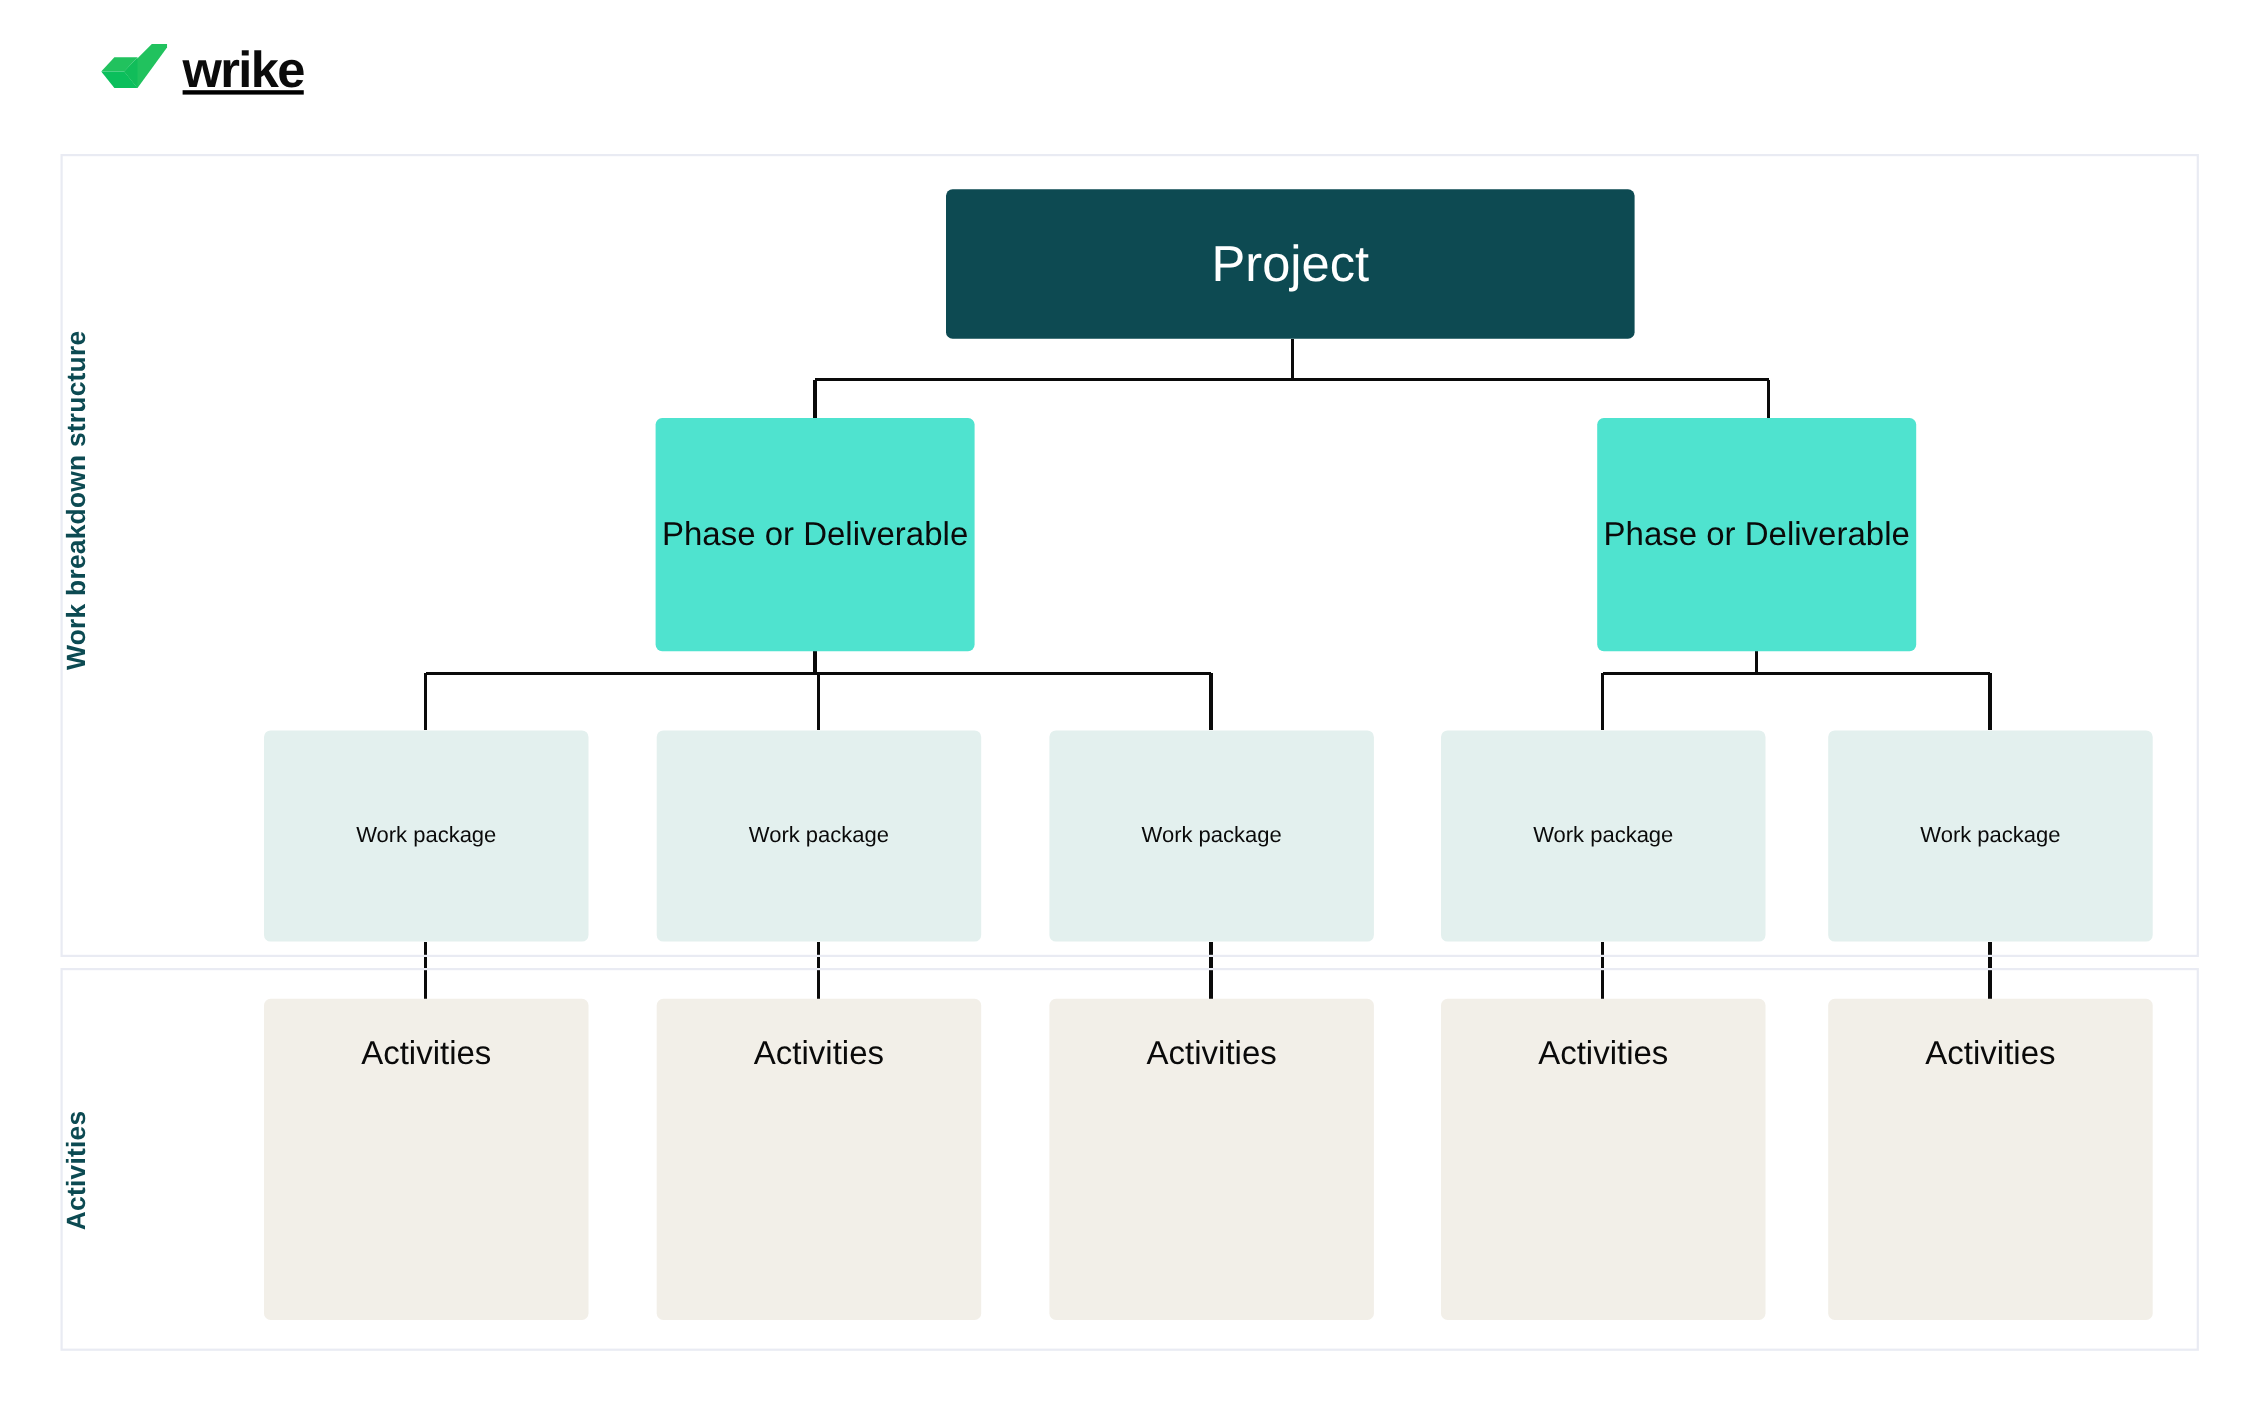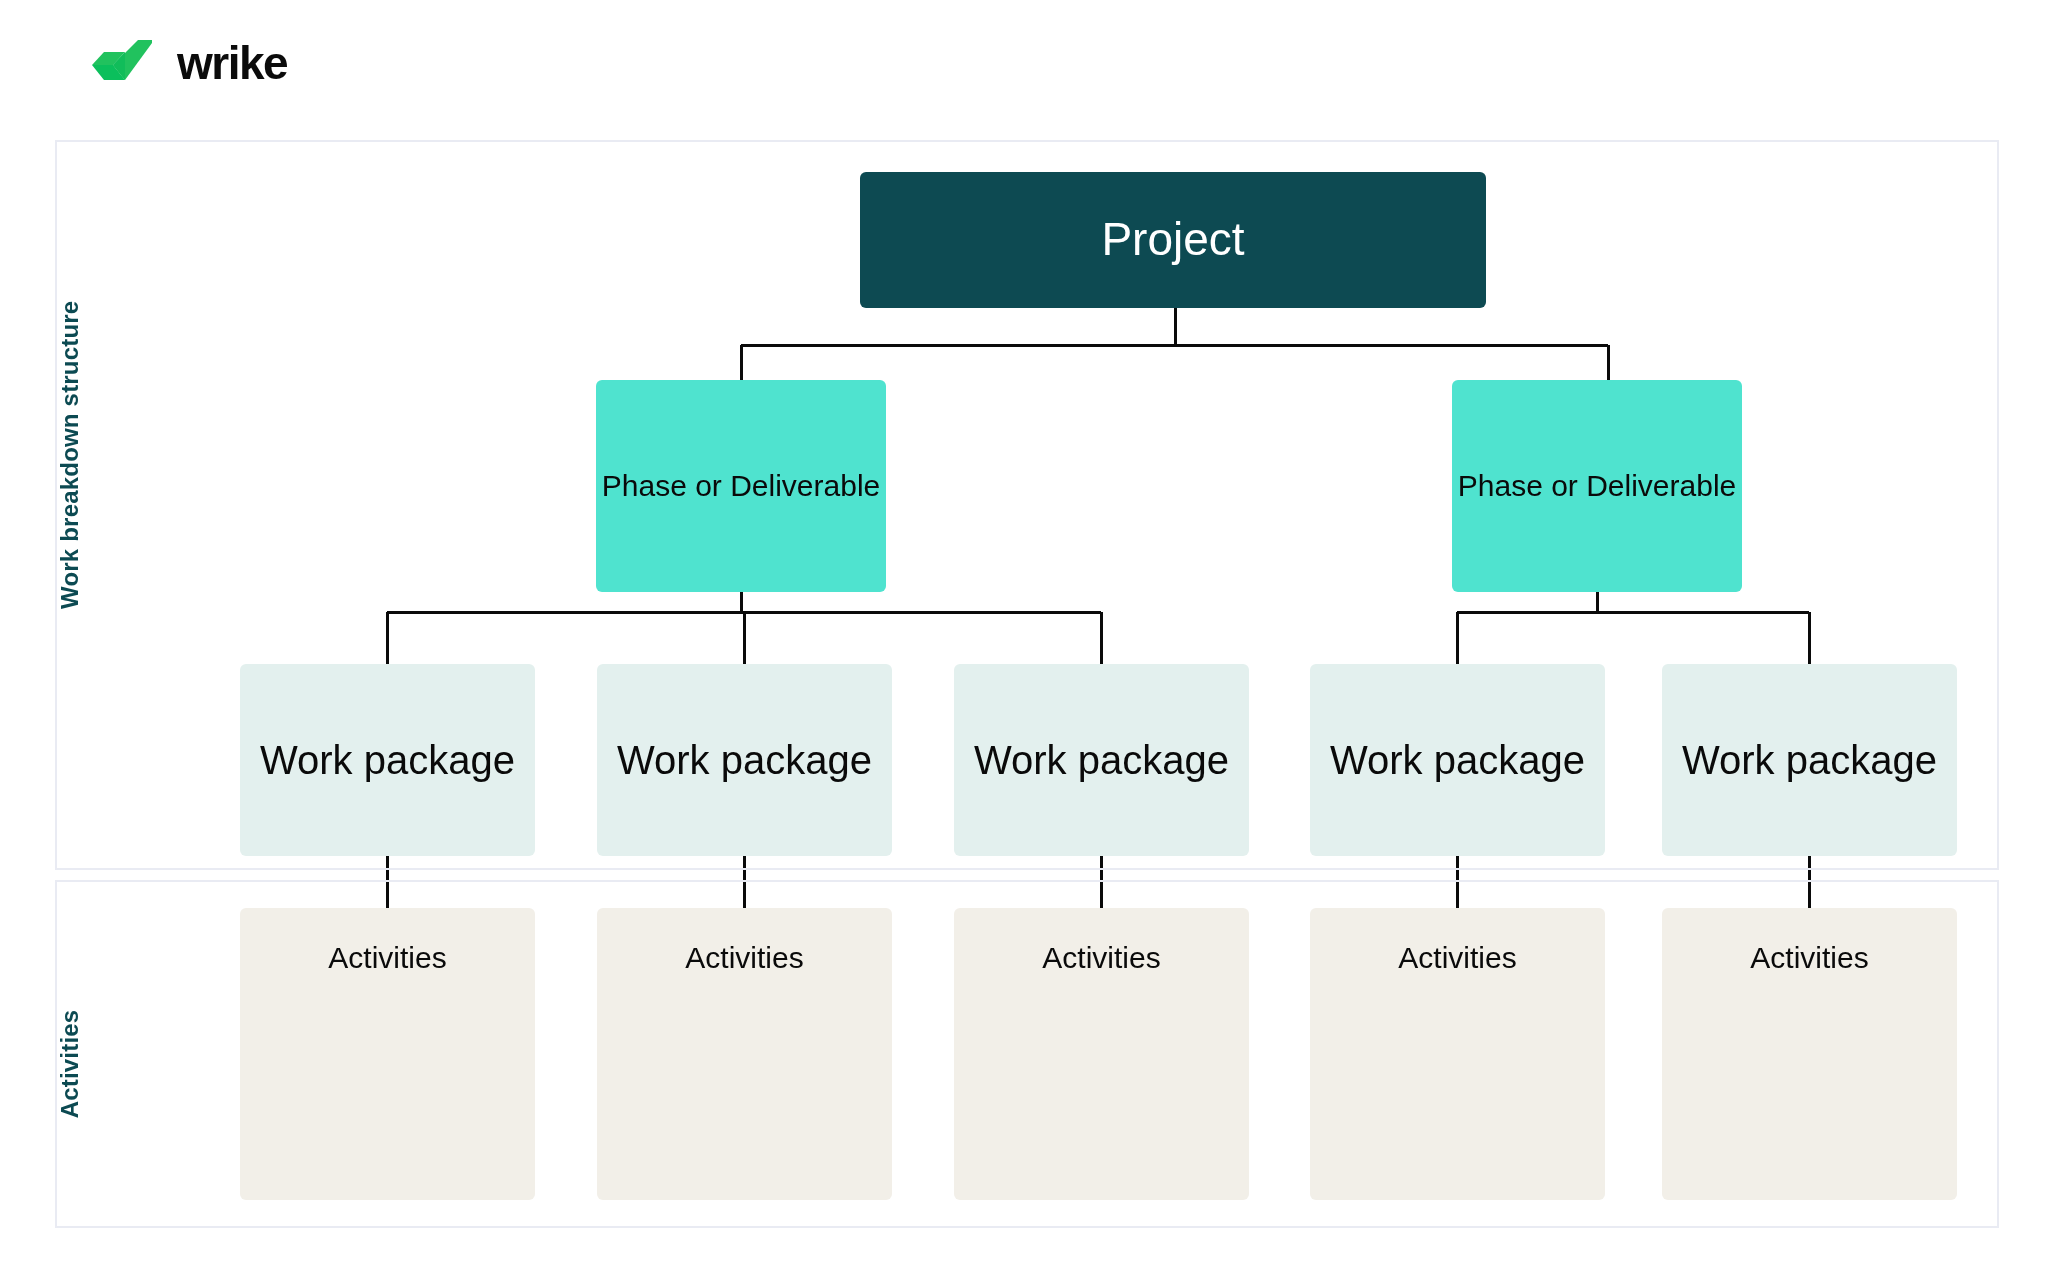--- a/index.html
+++ b/index.html
@@ -5,21 +5,21 @@
   html,body{margin:0;padding:0;}
   body{
     width:2048px;height:1274px;
     background:#ffffff;
     font-family:"Liberation Sans", sans-serif;
     overflow:hidden;
     position:relative;
   }
 
   
-  .logo{position:absolute;left:92px;top:40px;display:flex;align-items:flex-end;gap:25px;}
+  .logo{position:absolute;left:92px;top:40px;display:flex;align-items:flex-end;gap:14px;text-decoration:underline;}
   .logo-mark{width:60px;height:46px;display:block;}
   .logo-word{font-size:46px;font-weight:700;color:#0b0b0b;letter-spacing:-1.5px;line-height:1;}
 
   
   .panel{position:absolute;border:2px solid #e9ebf3;background:transparent;box-sizing:border-box;}
   #panel-wbs{left:55px;top:140px;width:1944px;height:730px;}
   #panel-act{left:55px;top:880px;width:1944px;height:348px;}
 
   .vlabel{
     position:absolute;
@@ -54,21 +54,21 @@
   .node-phase{
     background:#4fe3cf;color:#0a0a0a;
     font-size:30px;font-weight:500;
     width:290px;height:212px;
   }
   #phase-0{left:596px;top:380px;}
   #phase-1{left:1452px;top:380px;}
 
   .node-wp{
     background:#e3f0ee;color:#0a0a0a;
-    font-size:40px;font-weight:500;
+    font-size:20px;font-weight:500;
     width:295px;height:192px;
   }
   #wp-0{left:240px;top:664px;}
   #wp-1{left:597px;top:664px;}
   #wp-2{left:954px;top:664px;}
   #wp-3{left:1310px;top:664px;}
   #wp-4{left:1662px;top:664px;}
 
   .node-act{
     background:#f2efe8;color:#0a0a0a;

